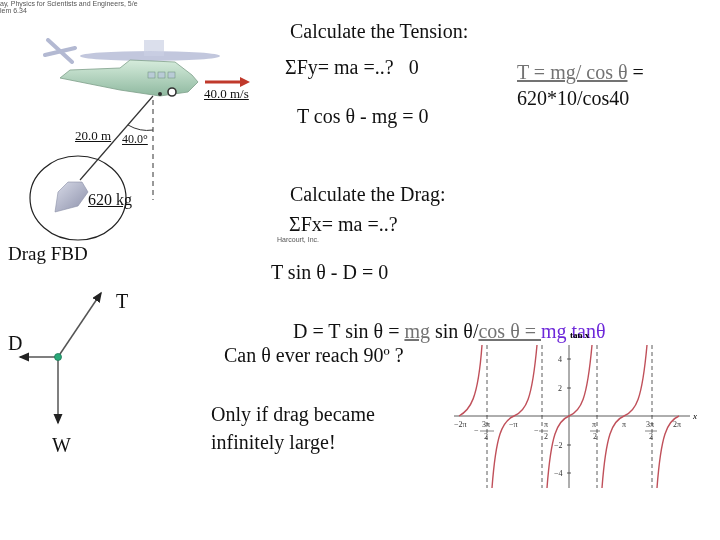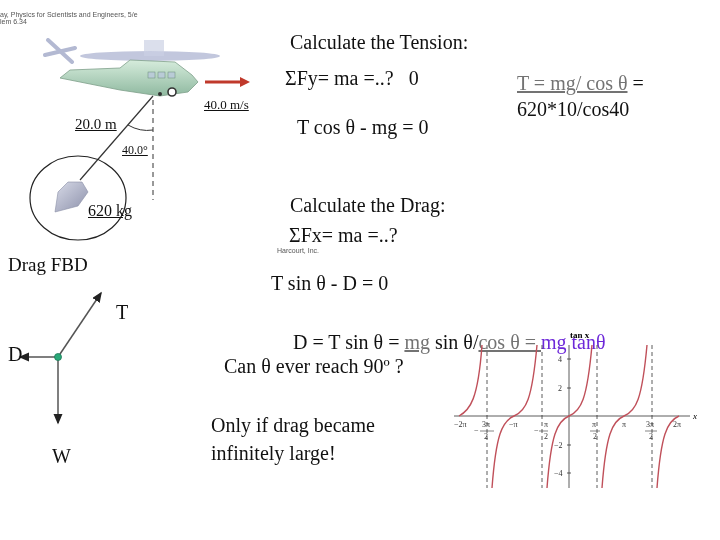--- a/index.html
+++ b/index.html
@@ -1,18 +1,18 @@
 <!DOCTYPE html>
 <html><head>
 <meta charset="utf-8">
 <style>
   html, body { margin:0; padding:0; }
   body { width:720px; height:540px; background:#ffffff; position:relative; overflow:hidden;
          font-family:"Liberation Serif", "DejaVu Serif", serif; color:#111; }
-  .abs { position:absolute; white-space:nowrap;margin-top:11px; }
+  .abs { position:absolute; white-space:nowrap; }
   .t20 { font-size:20px; }
   .t19 { font-size:19px; }
   .credit { font-family:"Liberation Sans", sans-serif; font-size:7px; color:#555; line-height:8px; }
   .pink { color:#737373;text-decoration:underline; }
   .green { color:#6d28d9; }
   svg { position:absolute; overflow:visible; }
   .lbl { font-family:"Liberation Serif", serif;text-decoration:underline; }
 </style>
 </head>
 <body>
@@ -57,21 +57,21 @@
 
   <line x1="153" y1="80" x2="153" y2="180" stroke="#333" stroke-width="1" stroke-dasharray="5,4"></line>
 
   <path d="M128 105 Q140 112 153 110" fill="none" stroke="#333" stroke-width="1"></path>
 
   <ellipse cx="78" cy="178" rx="48" ry="42" fill="none" stroke="#222" stroke-width="1.2"></ellipse>
 
   <path d="M55 192 L58 172 L68 162 L82 162 L88 172 L78 186 Z" fill="url(#load)" stroke="#8a8ea6" stroke-width="0.6"></path>
 </svg>
 <div class="abs lbl" style="left:204px;top:86px;font-size:13px;">40.0 m/s</div>
-<div class="abs lbl" style="left:75px;top:105px;font-size:15px;text-align:center;">20.0 m</div>
+<div class="abs lbl" style="left:75px;top:128px;font-size:13px;text-align:center;">20.0 m</div>
 <div class="abs lbl" style="left:122px;top:132px;font-size:12px;">40.0°</div>
 <div class="abs lbl" style="left:88px;top:191px;font-size:16px;">620 kg</div>
 
 <div class="abs t19" style="left:8px;top:243px;">Drag FBD</div>
 <svg width="120" height="170" style="left:0;top:280px;" viewBox="0 0 120 170">
   <defs>
     <marker id="ah" markerWidth="8" markerHeight="8" refX="6" refY="3" orient="auto">
       <path d="M0,0 L7,3 L0,6 Z" fill="#222"></path>
     </marker>
   </defs>

